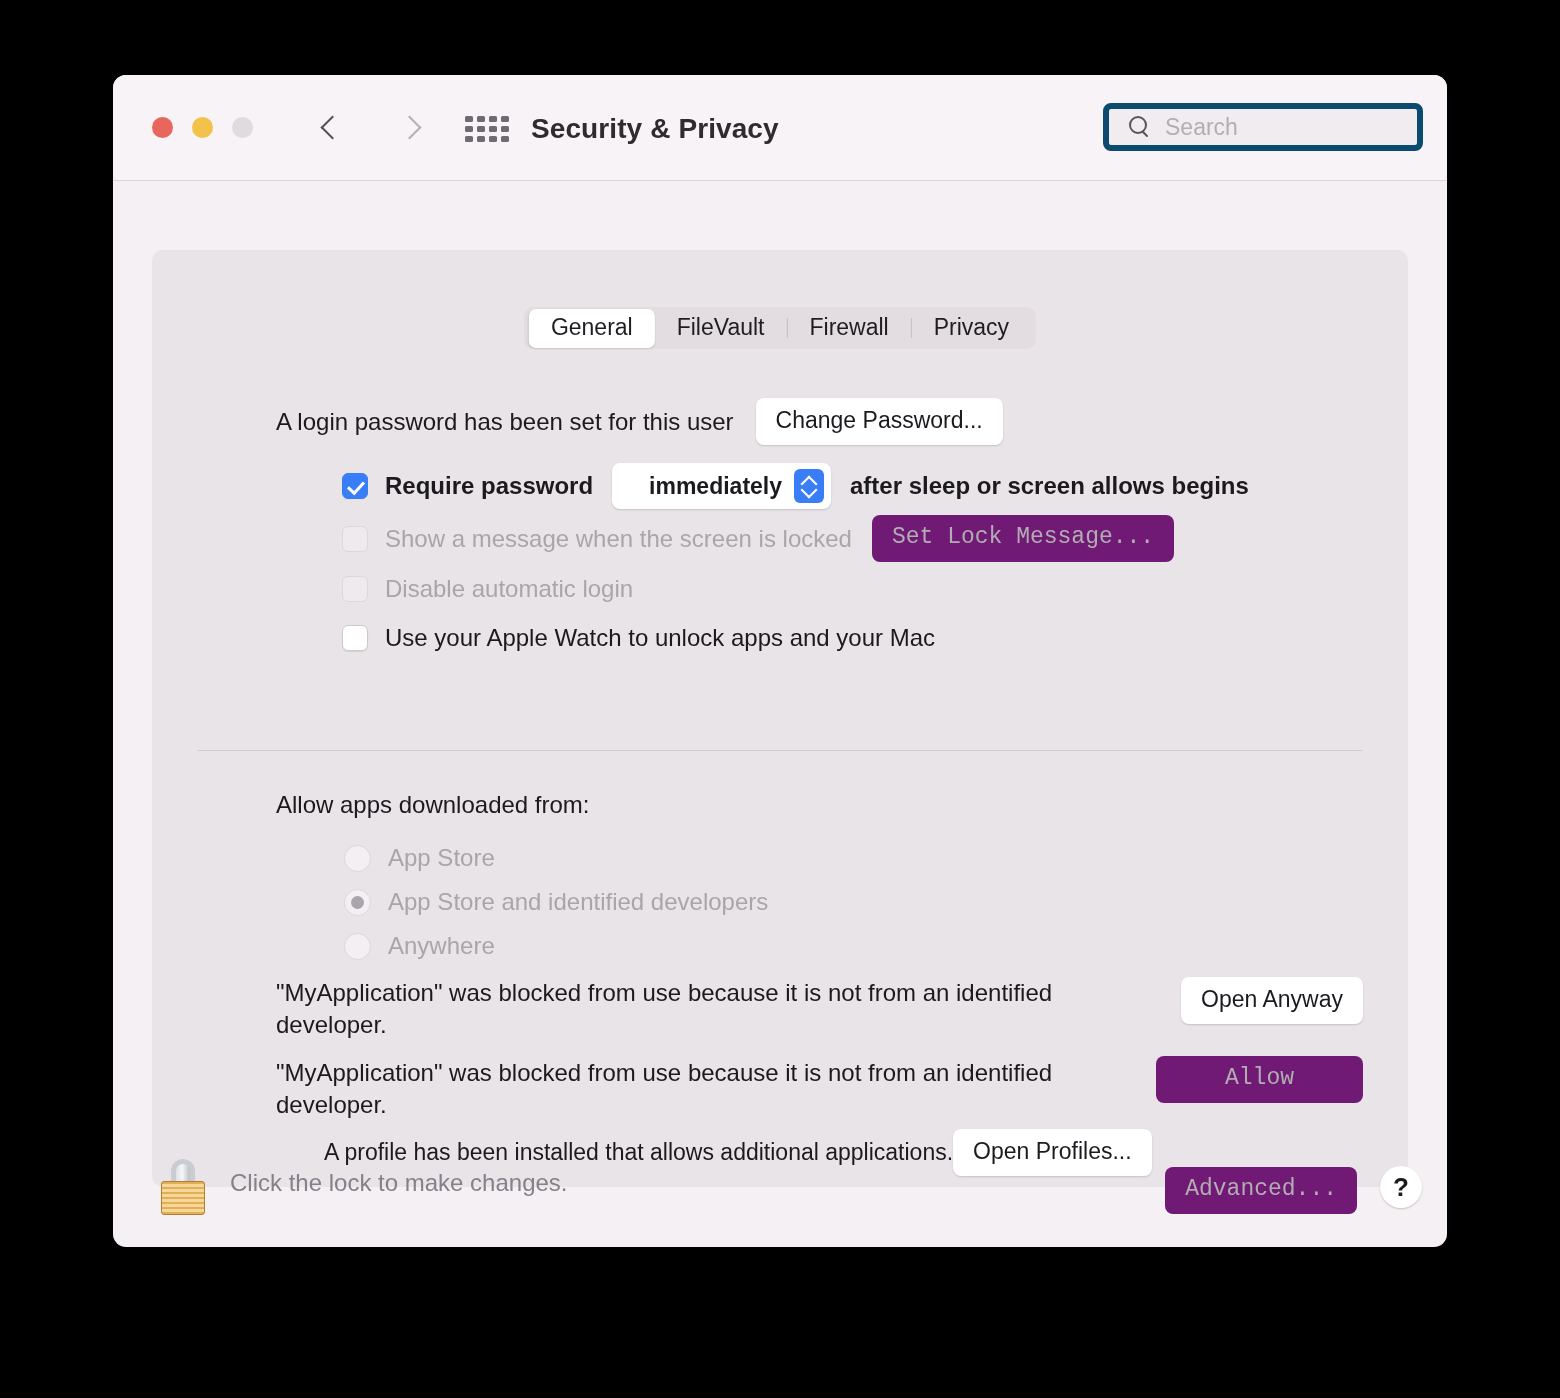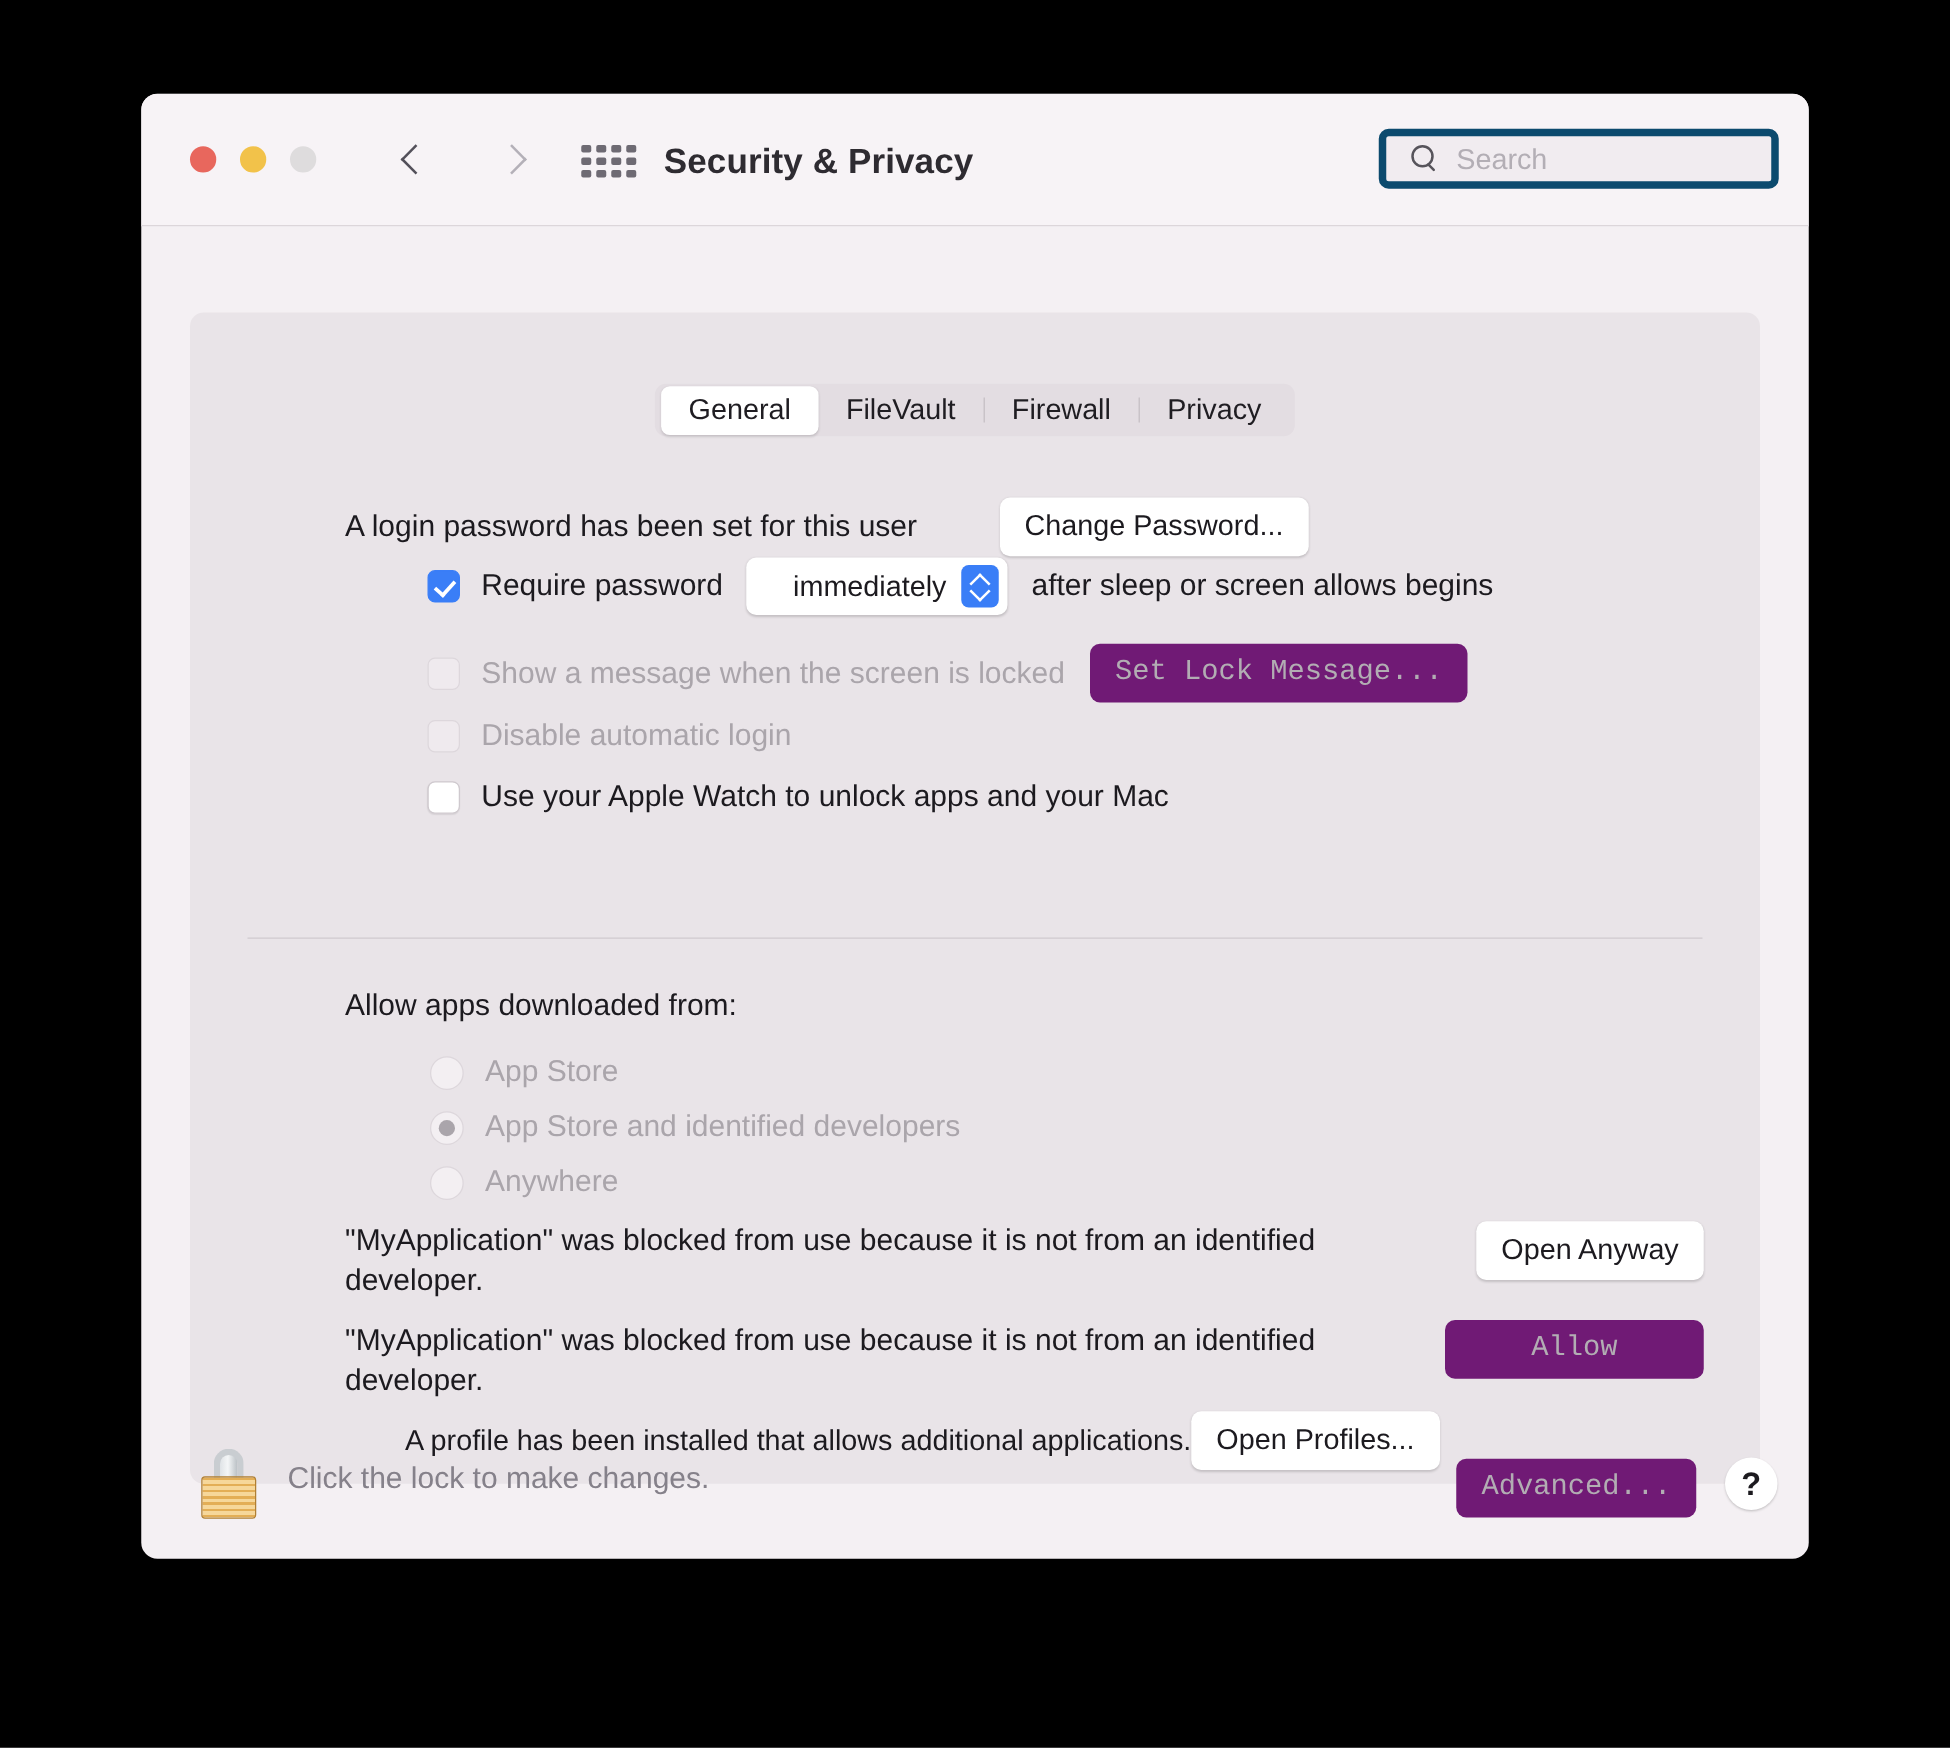--- a/index.html
+++ b/index.html
@@ -452,26 +452,26 @@
     <div class="search">
       <span class="search-icon"></span>
       <input class="search-input" type="text" placeholder="Search" style="">
     </div>
   </div>
 
   <div class="panel">
 
     <div class="divider"></div>
 
-    <div class="row" style="left:124px; top:148px;gap:44px;">
+    <div class="row" style="left:124px; top:148px;">
       <span class="label">A login password has been set for this user</span>
       <button class="btn" style="margin-left:22px;">Change Password...</button>
     </div>
 
-    <div class="row" style="left:190px; top:196px;">
+    <div class="row" style="left:190px; top:213px;font-weight:bold;">
       <span class="cb on"></span>
       <span class="label" style="margin-left:17px;">Require password</span>
       <span class="popup" style="margin-left:19px;padding-left:37px;">
         <span class="popup-value">immediately</span>
         <span class="stepper"></span>
       </span>
       <span class="label" style="margin-left:19px;">after sleep or screen allows begins</span>
     </div>
 
     <div class="row" style="left:190px; top:265px;">

